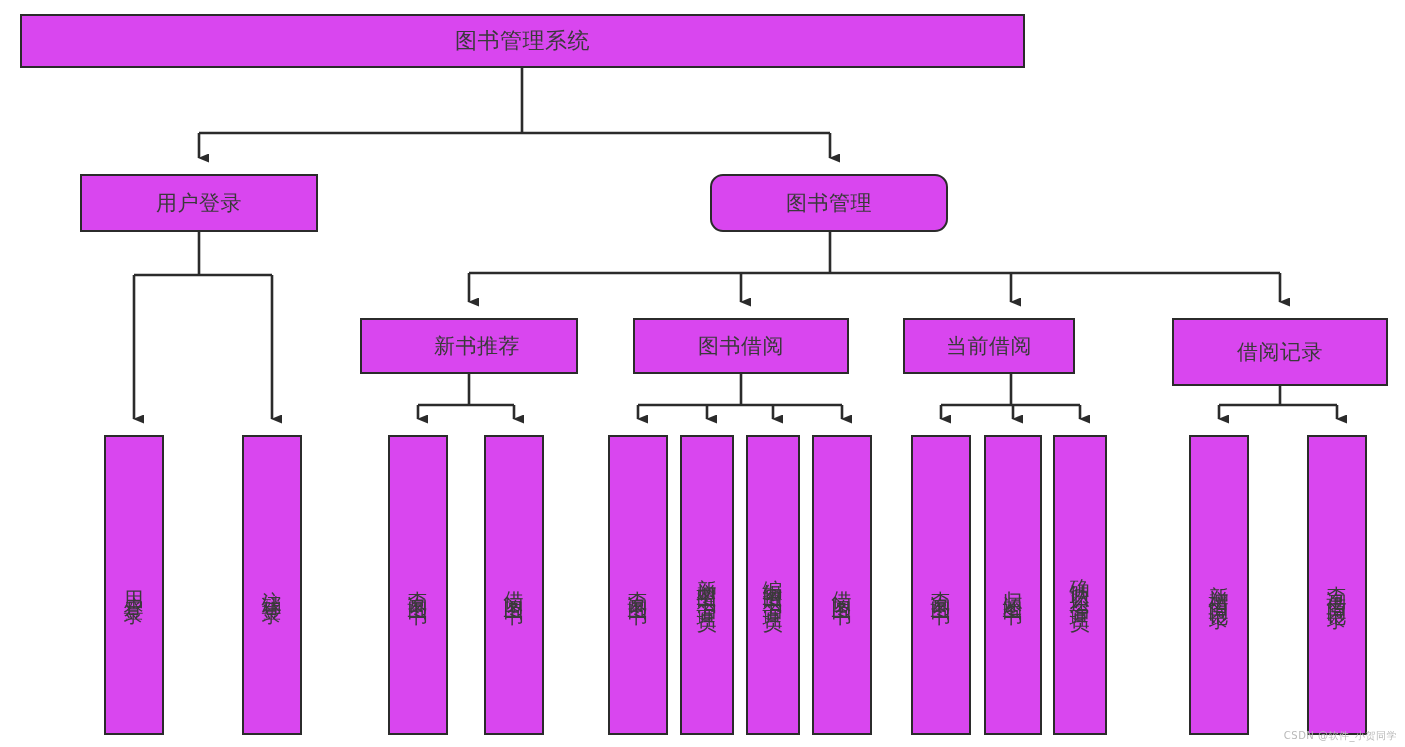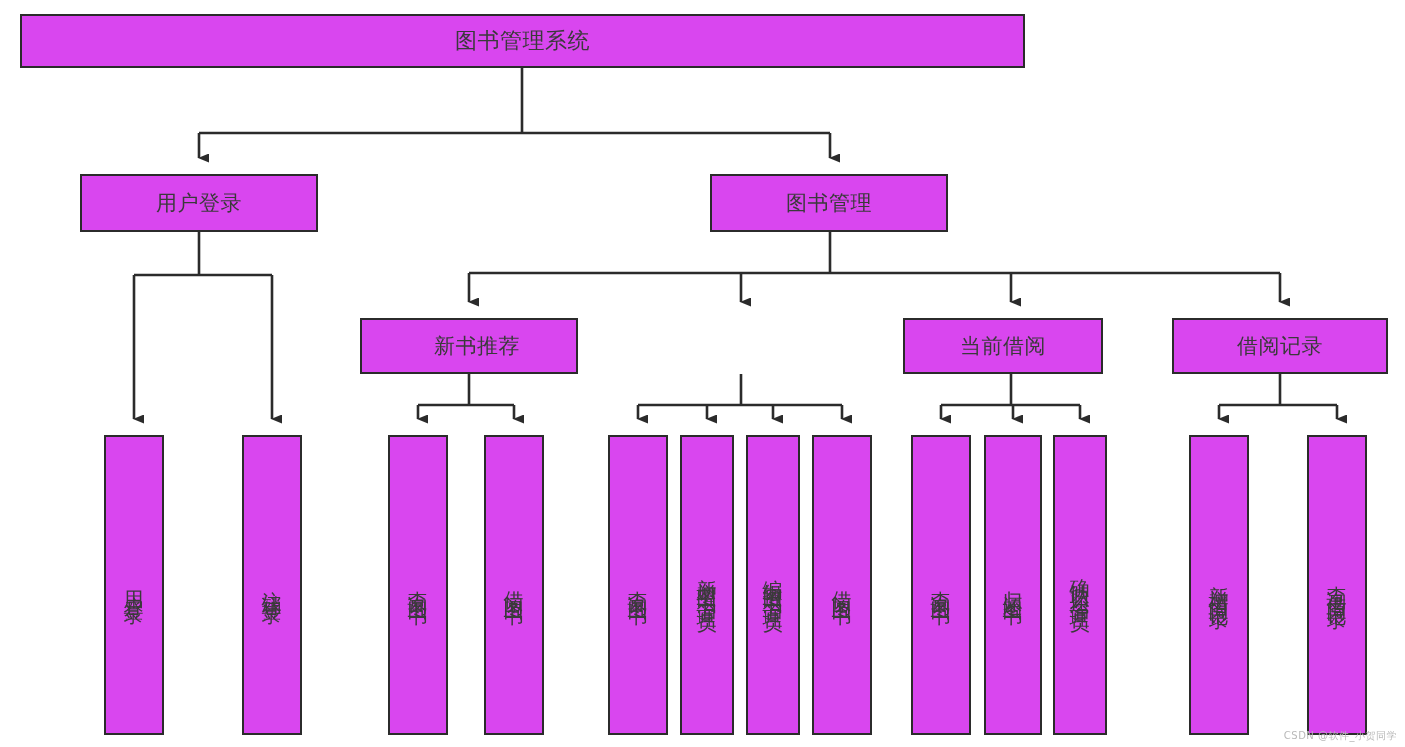--- a/index.html
+++ b/index.html
@@ -135,31 +135,34 @@
     </g>
   </svg>
 
   <div class="node horiz root" style="left:20px; top:14px; width:1005px; height:54px;">
     <span class="node-label">图书管理系统</span>
   </div>
 
   <div class="node horiz" style="left:80px; top:174px; width:238px; height:58px;">
     <span class="node-label">用户登录</span>
   </div>
-  <div class="node horiz" style="left:710px; top:174px; width:238px; height:58px;">
+  <div class="node horiz" style="left:710px; top:174px; width:238px; height:58px;border-radius:13px;">
     <span class="node-label">图书管理</span>
   </div>
 
   <div class="node horiz" style="left:360px; top:318px; width:218px; height:56px;padding-left:16px;">
     <span class="node-label">新书推荐</span>
   </div>
-  <div class="node horiz" style="left:903px; top:318px; width:200px; height:56px;">
+  <div class="node horiz" style="left:633px; top:318px; width:216px; height:56px;">
+    <span class="node-label">图书借阅</span>
+  </div>
+  <div class="node horiz" style="left:903px; top:318px; width:172px; height:56px;">
     <span class="node-label">当前借阅</span>
   </div>
-  <div class="node horiz" style="left:1172px; top:318px; width:216px; height:56px;">
+  <div class="node horiz" style="left:1172px; top:318px; width:216px; height:68px;">
     <span class="node-label">借阅记录</span>
   </div>
 
   <div class="node vert" style="left:104px; top:435px; width:60px; height:300px;">
     <span class="node-label">用户登录</span>
   </div>
   <div class="node vert" style="left:242px; top:435px; width:60px; height:300px;">
     <span class="node-label">注销登录</span>
   </div>
 

